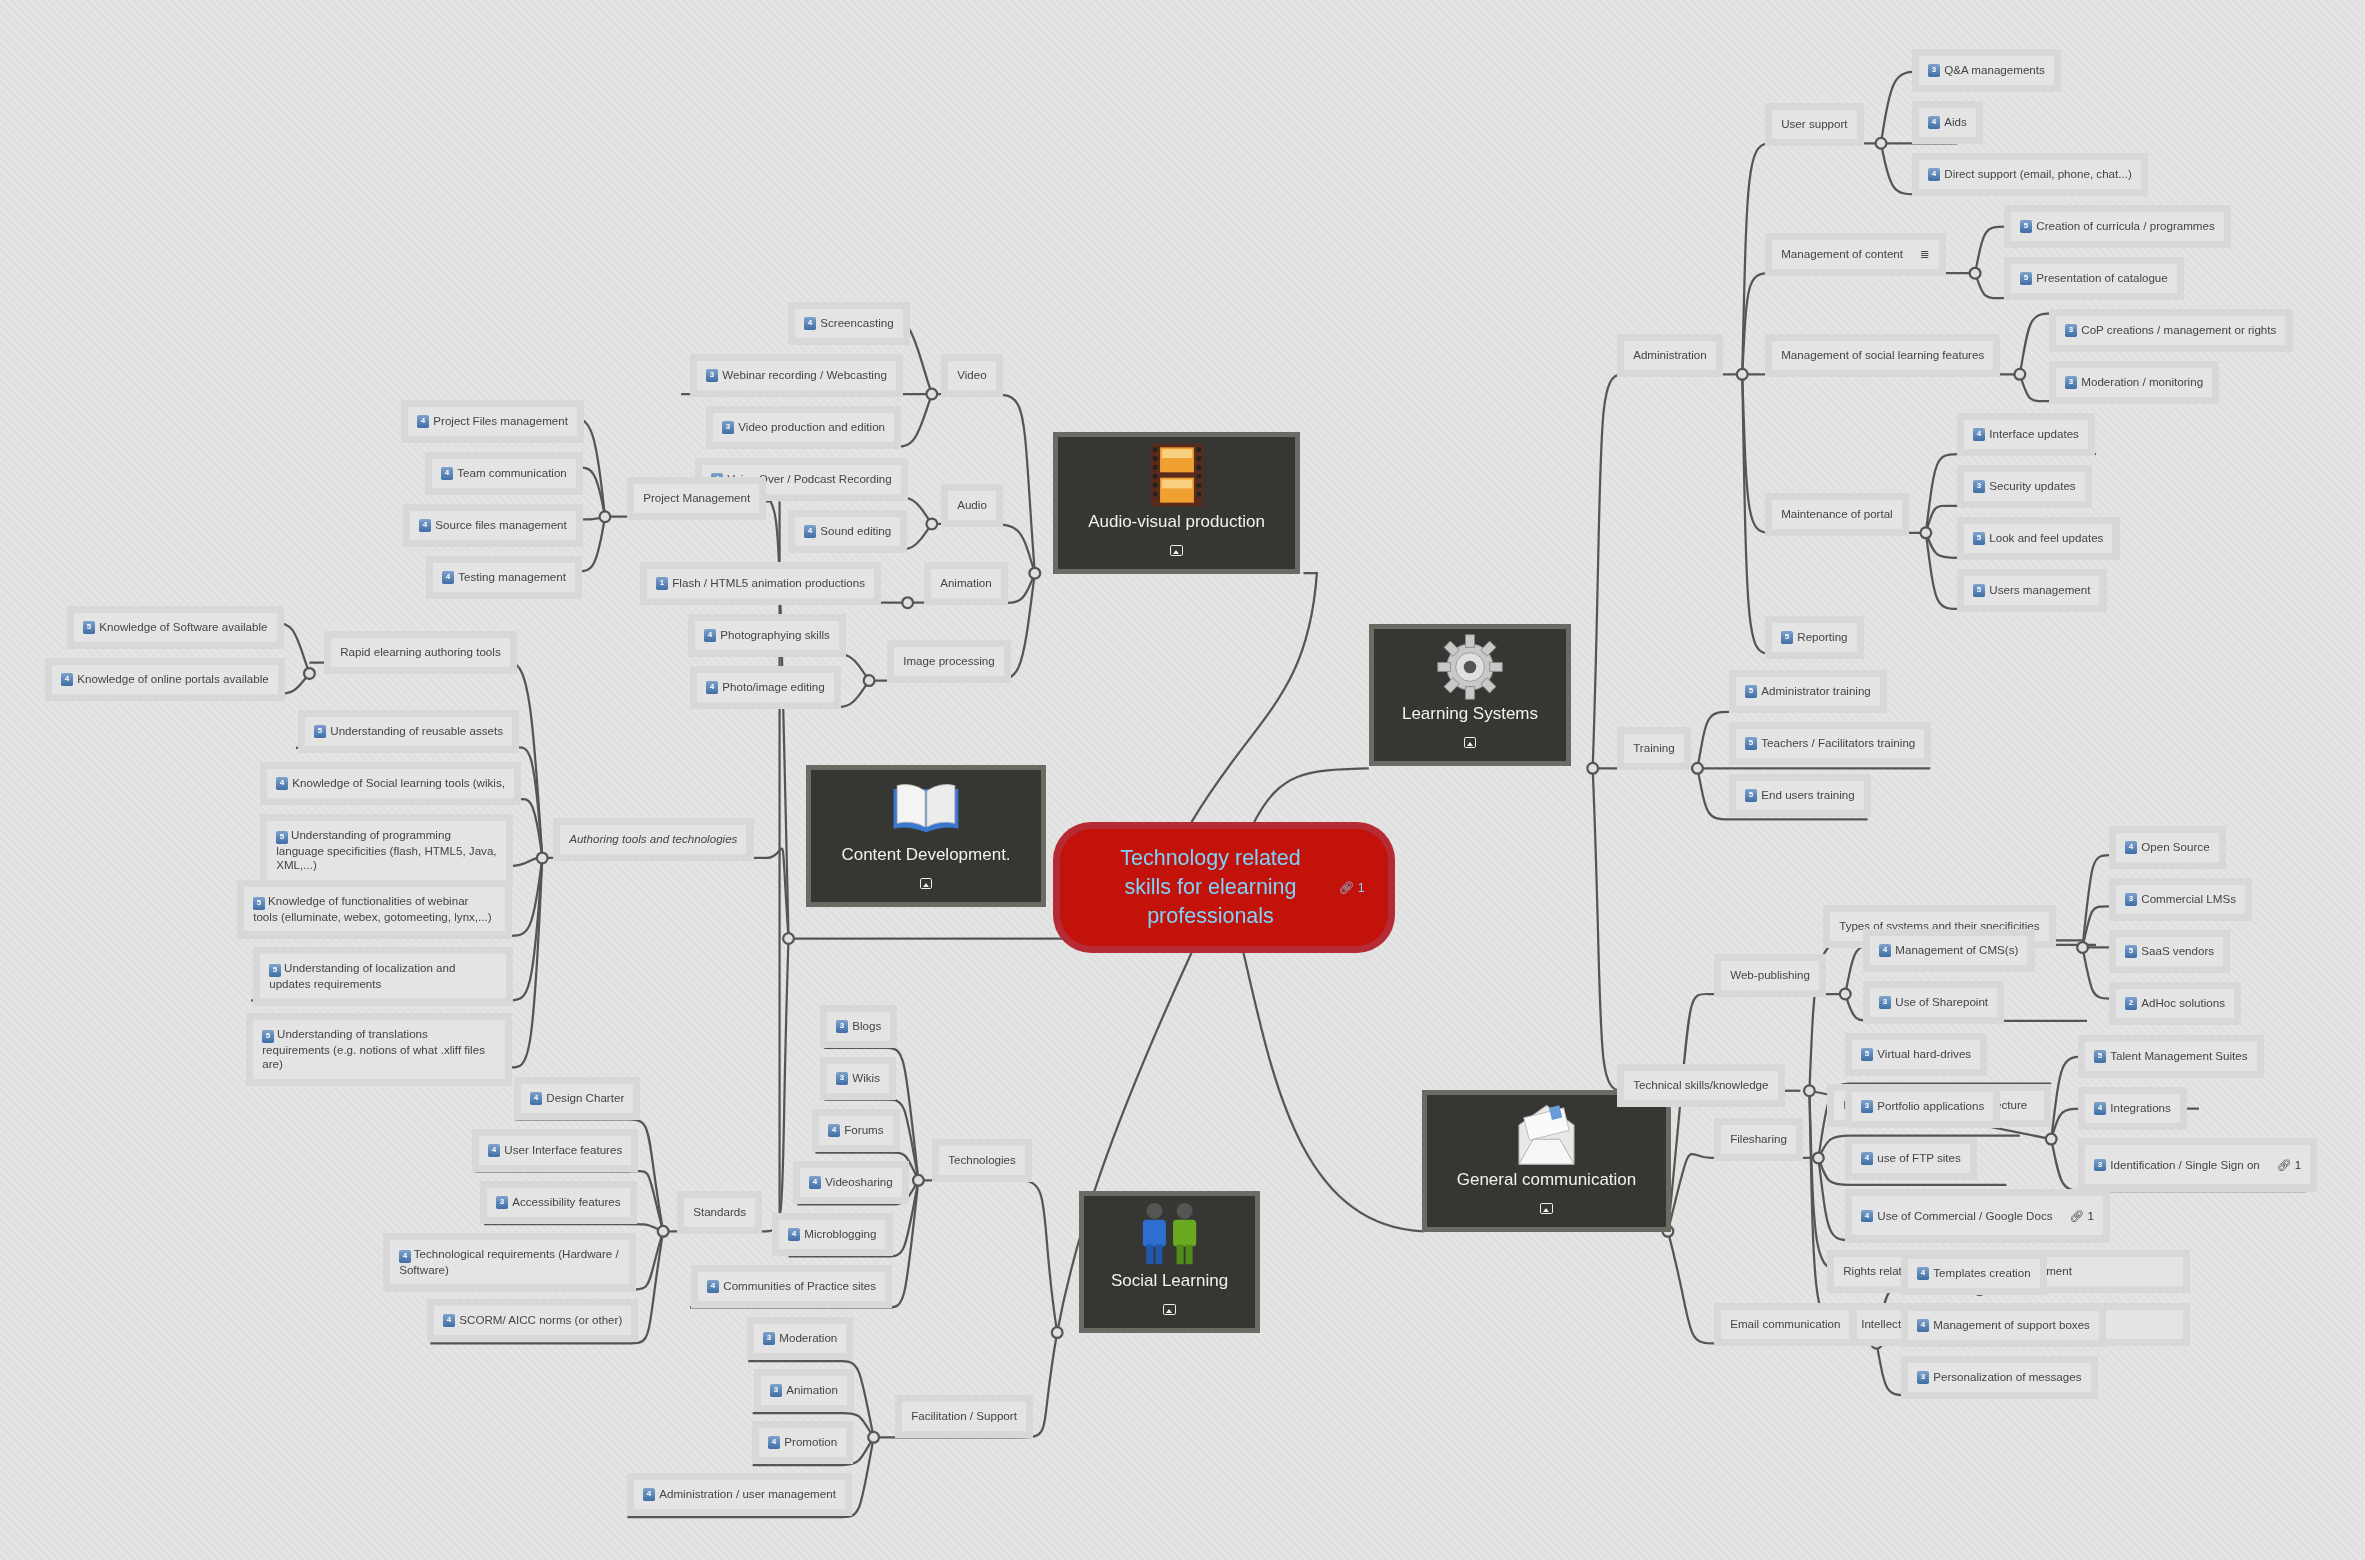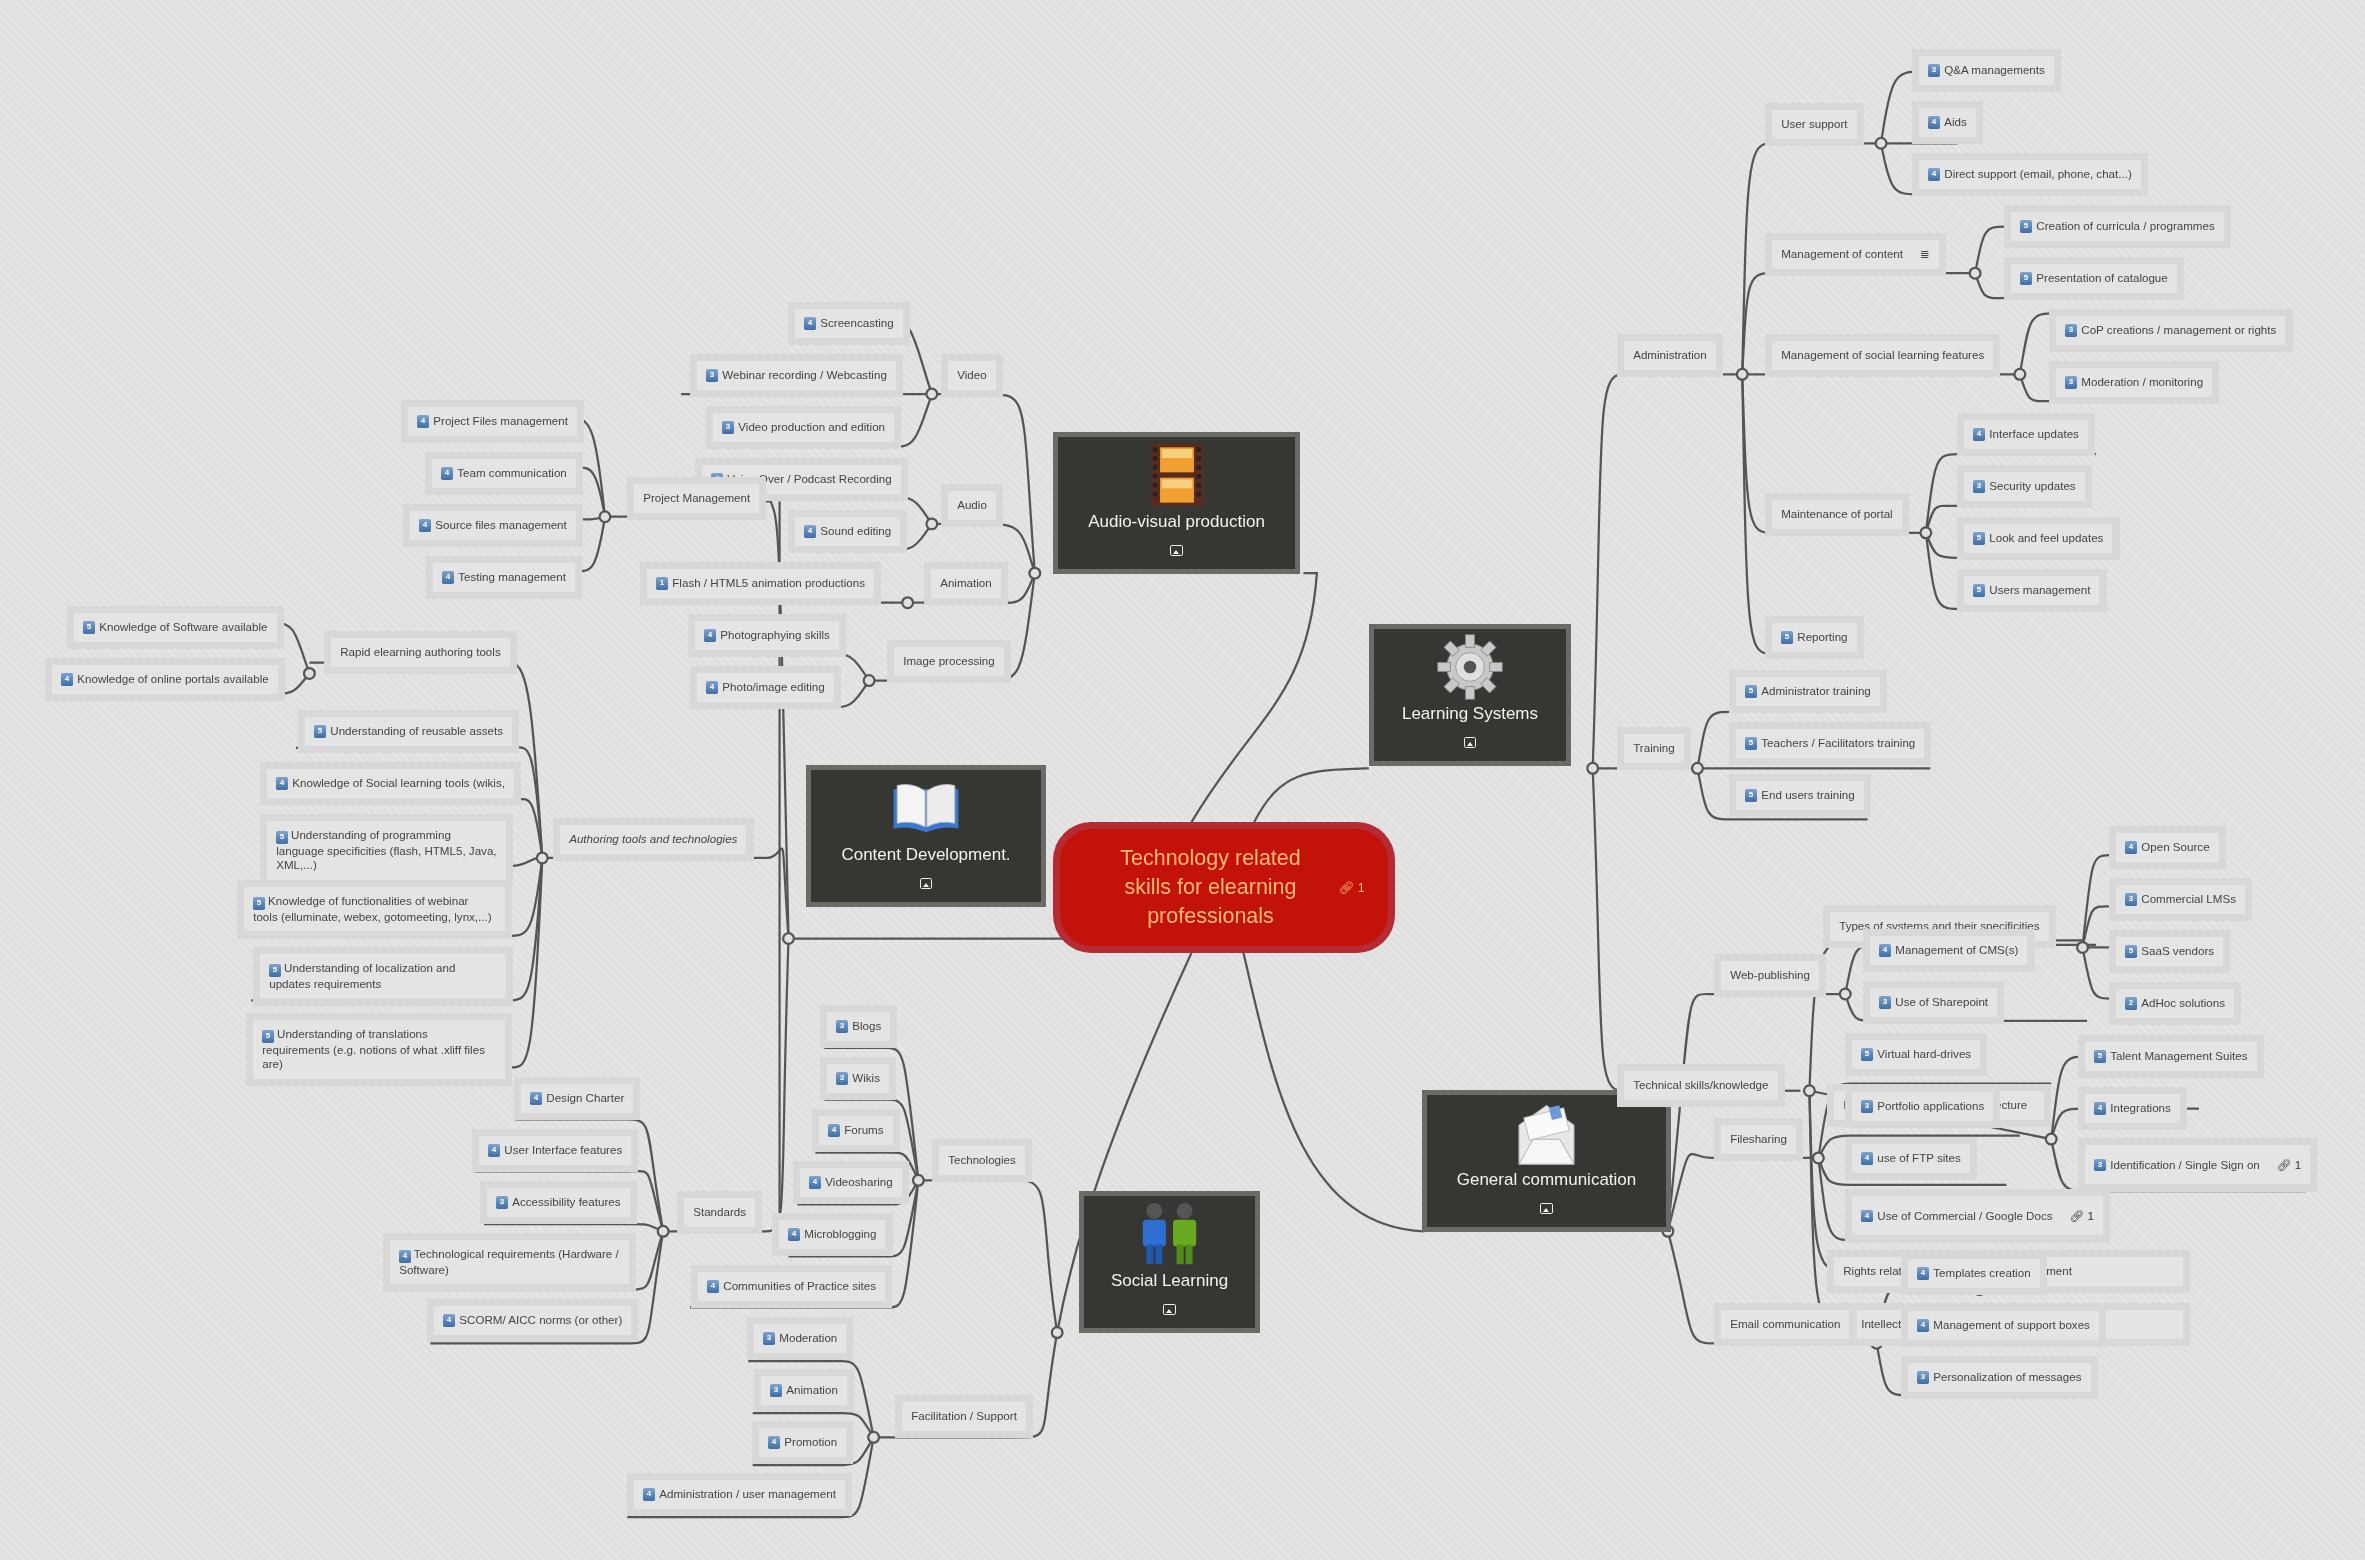--- a/index.html
+++ b/index.html
@@ -12,21 +12,21 @@
   .node .inner{background:#e4e4e4;color:#444;font-size:11.6px;line-height:14.3px;padding:7.2px 9px;white-space:nowrap;display:flex;align-items:center;gap:4.5px;}
   .node .inner.wrap{white-space:normal;}
   .badge{display:inline-block;width:11.6px;height:12.5px;border-radius:1.8px;background:linear-gradient(#7fa3cc,#3f6ea5);color:#fff;font-size:8px;line-height:12.5px;text-align:center;font-weight:bold;flex:none;}
   .cat{position:absolute;background:#6b6b66;padding:5.4px;box-sizing:border-box;}
   .cat .inner{background:#363632;color:#f2f2f2;height:100%;box-sizing:border-box;display:flex;flex-direction:column;align-items:center;justify-content:flex-end;padding-bottom:12.5px;font-size:17px;}
   .cat .icon{flex:1;display:flex;align-items:center;justify-content:center;}
   .cat .label{display:flex;align-items:center;gap:12.5px;flex-direction:column;}
   .imgico{display:inline-block;width:12.5px;height:11.6px;border:1.3px solid #eee;border-radius:1.8px;position:relative;box-sizing:border-box;}
   .imgico::after{content:"";position:absolute;left:1.8px;bottom:0.9px;width:0;height:0;border-left:3.6px solid transparent;border-right:3.6px solid transparent;border-bottom:4.5px solid #eee;}
   .root{position:absolute;left:1053px;top:822px;width:342px;height:131px;background:#b52a33;border-radius:38px;padding:7.2px;box-sizing:border-box;}
-  .root .inner{background:#c2120a;border-radius:32px;height:100%;display:flex;align-items:center;justify-content:center;color:#fdba74;font-size:21.5px;line-height:29px;text-align:center;position:relative;}
+  .root .inner{background:#c2120a;border-radius:32px;height:100%;display:flex;align-items:center;justify-content:center;color:#7dd3fc;font-size:21.5px;line-height:29px;text-align:center;position:relative;}
   .root .title{width:233px;margin-right:27px;}
   .root .link{position:absolute;right:23px;top:50%;transform:translateY(-50%);font-size:12.5px;}
   .linkico{font-size:11.6px;color:#333;margin-left:12.5px;}
   .noteico{margin-left:12.5px;font-size:11.6px;color:#444;}
 </style>
 </head>
 <body>
 
 <svg id="wires" viewBox="0 0 2641 1742">
   <g fill="none" stroke="#555" stroke-width="2.5">

